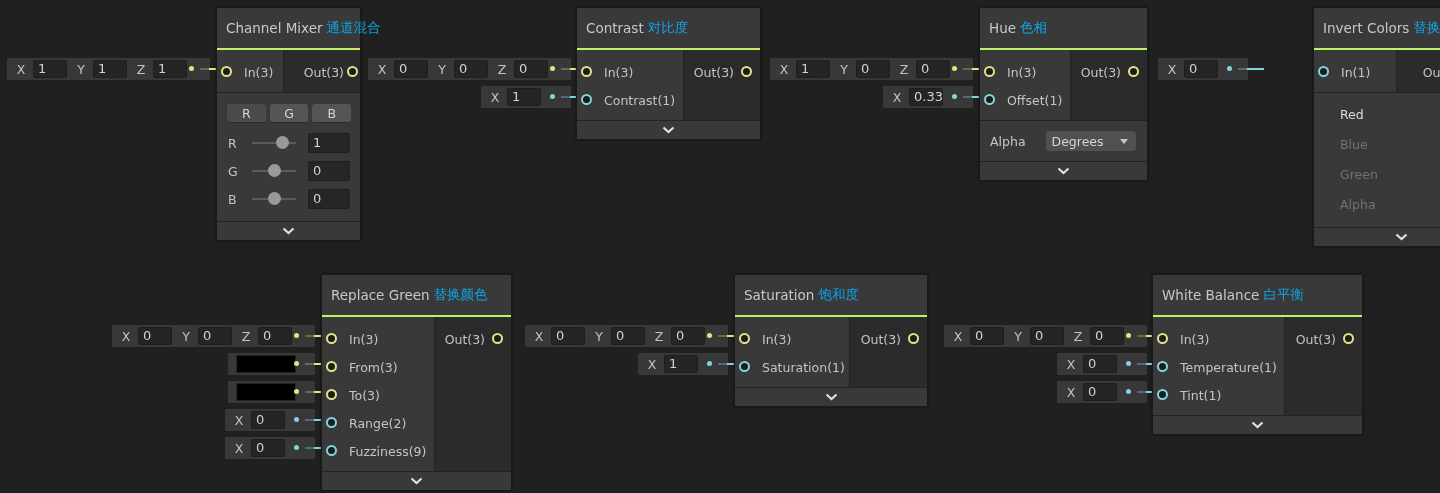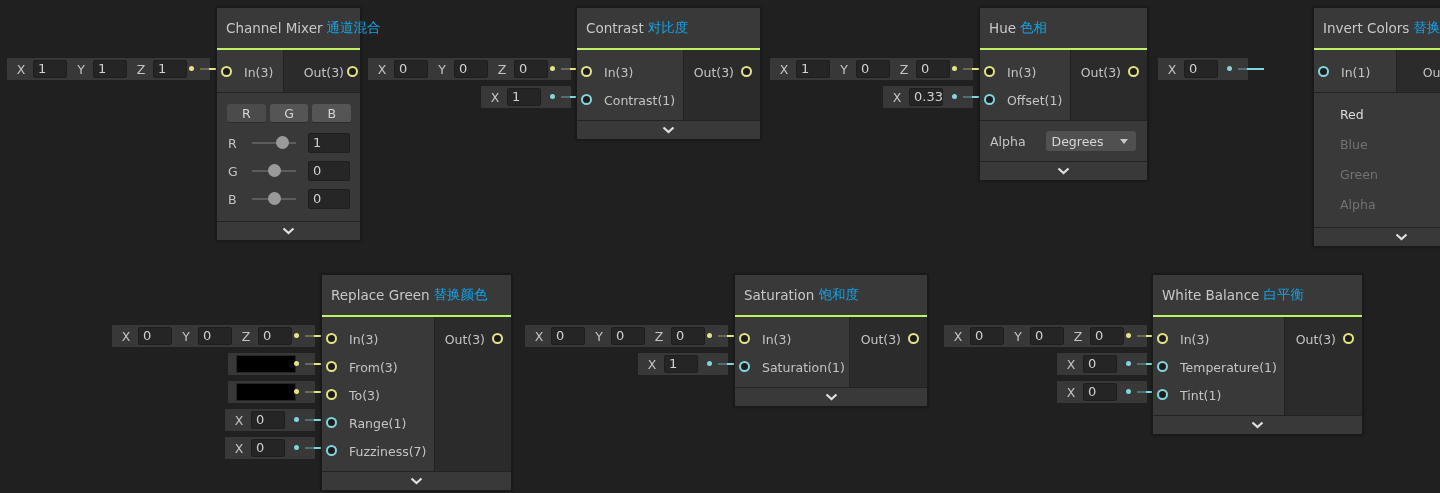--- a/index.html
+++ b/index.html
@@ -402,25 +402,25 @@
       <div class="port-row in-port">
         <span class="pin"></span>
         <span>From(3)</span>
       </div>
       <div class="port-row in-port">
         <span class="pin"></span>
         <span>To(3)</span>
       </div>
       <div class="port-row in-port">
         <span class="pin cyan"></span>
-        <span>Range(1)</span>
-      </div>
-      <div class="port-row in-port">
-        <span class="pin cyan"></span>
-        <span>Fuzziness(7)</span>
+        <span>Range(2)</span>
+      </div>
+      <div class="port-row in-port">
+        <span class="pin cyan"></span>
+        <span>Fuzziness(9)</span>
       </div>
     </div>
     <div class="out-col">
       <div class="port-row out-port">
         <span>Out(3)</span>
         <span class="pin"></span>
       </div>
     </div>
   </div>
   <div class="collapse">

